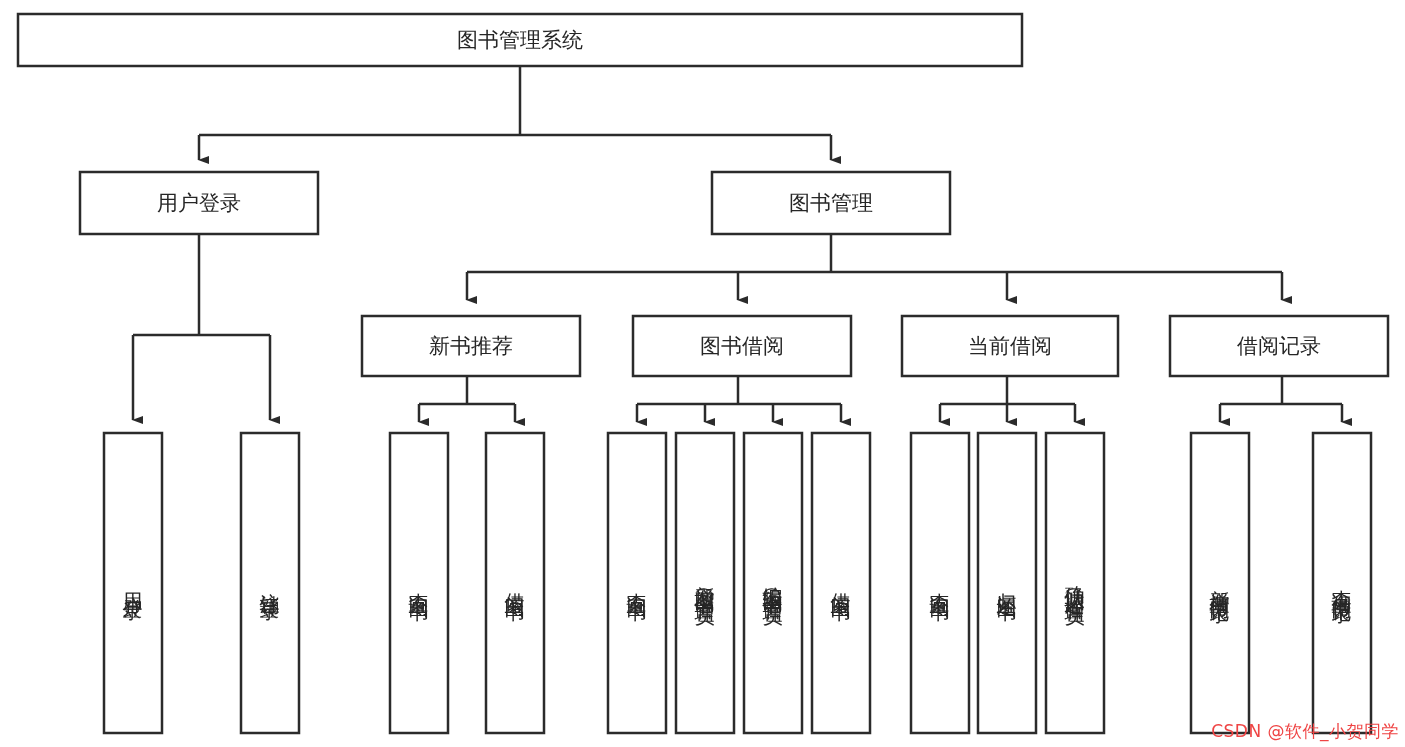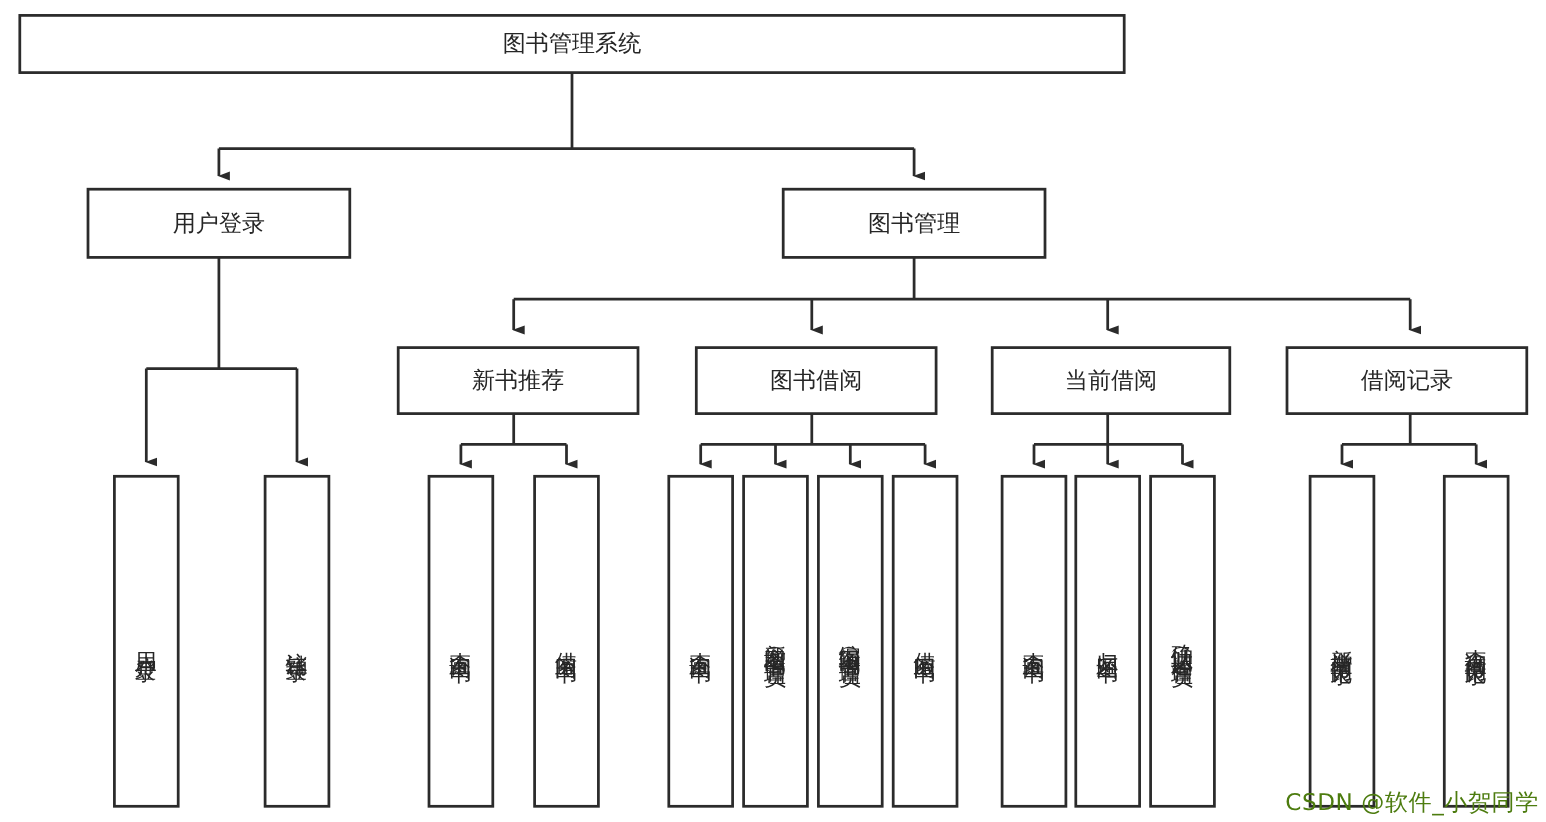--- a/index.html
+++ b/index.html
@@ -61,22 +61,22 @@
     color: #262626;
     letter-spacing: 3px;
     white-space: nowrap;
     text-align: center;
   }
   .watermark {
     position: absolute;
     right: 6px;
     bottom: 4px;
     font-family: "DejaVu Sans", "Liberation Sans", sans-serif;
-    font-size: 21px;
-    color: #4d7c0f;
+    font-size: 17px;
+    color: #ef4444;
     letter-spacing: 0.5px;
     white-space: nowrap;
   }
 </style>
 </head>
 <body>
 
 <div id="diagram-root">
 
   <svg class="diagram" viewBox="0 0 1405 747">

